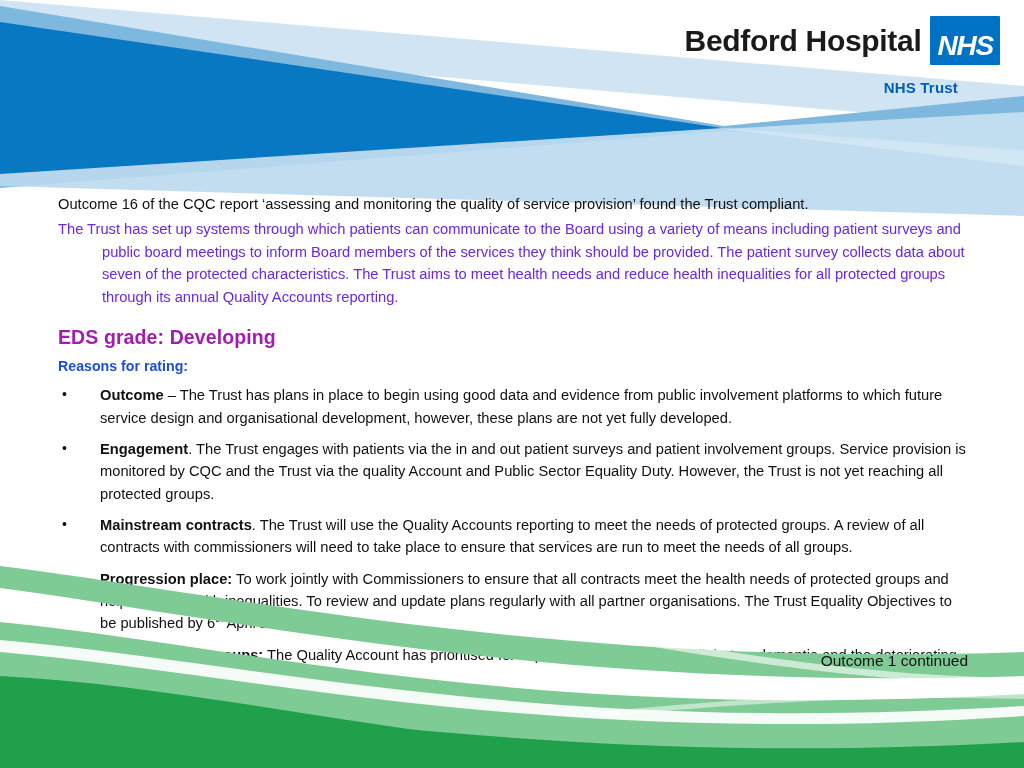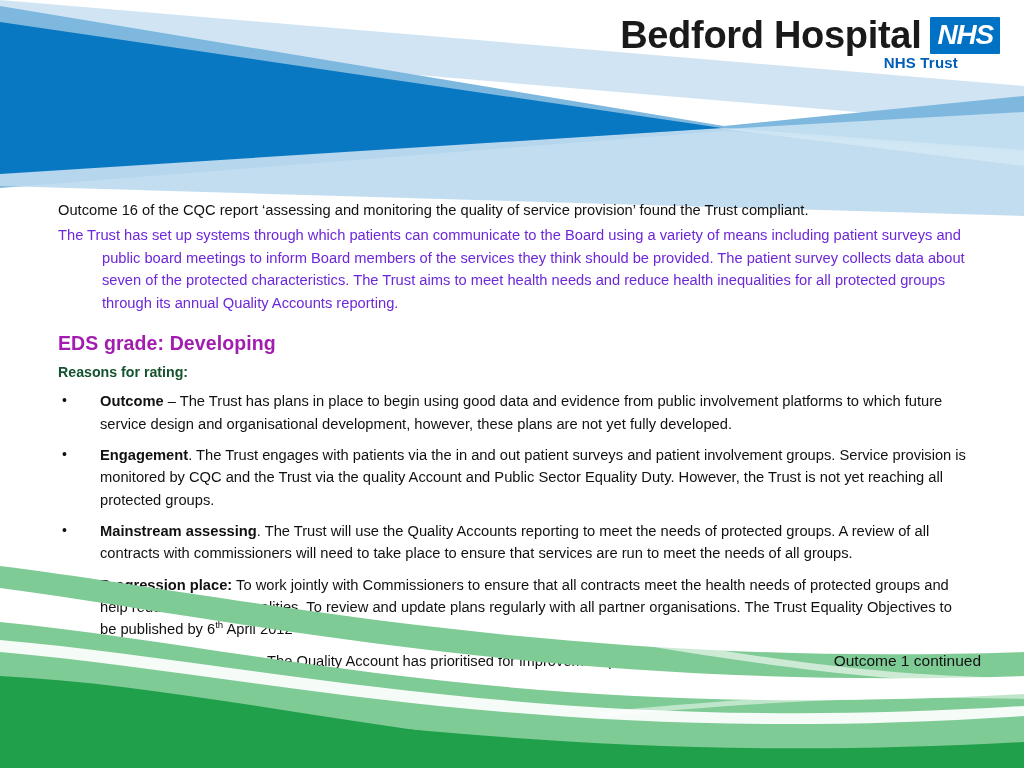--- a/index.html
+++ b/index.html
@@ -43,56 +43,56 @@
     text-align: right;
   }
   .logo-row {
     display: flex;
     align-items: center;
     justify-content: flex-end;
     gap: 9px;
   }
   .logo-name {
     font-family: "Liberation Sans", sans-serif;
-    font-size: 38px;
+    font-size: 30px;
     font-weight: bold;
     color: #1a1a1a;
     letter-spacing: -0.3px;
     line-height: 1;
     white-space: nowrap;
   }
   .nhs-box {
     background: #0072C6;
     color: #ffffff;
     font-family: "Liberation Sans", sans-serif;
     font-weight: bold;
     font-style: italic;
     font-size: 28px;
     line-height: 1;
-    padding: 4px 7px 5px 7px;
+    padding: 16px 7px 5px 7px;
     letter-spacing: -1.2px;
     border-radius: 1px;
     white-space: nowrap;
   }
   .logo-sub {
-    margin-top: 0;
+    margin-top: 14px;
     margin-right: 42px;
     font-family: "Liberation Sans", sans-serif;
     font-size: 15px;
     font-weight: bold;
     color: #005EB8;
     letter-spacing: 0.2px;
     white-space: nowrap;
   }
 
   
   #content {
     position: absolute;
     left: 58px;
-    top: 199px;
+    top: 193px;
     width: 914px;
   }
   .para {
     font-size: 14.7px;
     line-height: 1.55;
     color: #111111;
     margin: 0 0 2px 0;
   }
   .para-hang {
     font-size: 14.7px;
@@ -107,21 +107,21 @@
     font-size: 19.5px;
     font-weight: bold;
     color: #a21caf;
     margin: 17px 0 8px 0;
     line-height: 1.2;
     letter-spacing: 0.1px;
   }
   .reasons-label {
     font-size: 14.2px;
     font-weight: bold;
-    color: #14532d;
+    color: #1d4ed8;
     margin: 0 0 7px 0;
     line-height: 1.4;
   }
   ul#bullets {
     list-style: none;
     margin: 0;
     padding: 0;
   }
   ul#bullets li {
     position: relative;
@@ -137,21 +137,21 @@
     top: 0;
     font-size: 14px;
     line-height: 1.52;
     color: #111111;
   }
   b, .b { font-weight: bold; }
   sup { font-size: 0.66em; vertical-align: super; line-height: 0; }
 
   #footnote {
     position: absolute;
-    left: 17px;
+    left: 4px;
     top: 652px;
     width: 964px;
     text-align: right;
     font-size: 15.5px;
     color: #111111;
   }
 </style>
 </head>
 <body>
 
@@ -187,21 +187,21 @@
     <p class="para-hang">The Trust has set up systems through which patients can communicate to the Board using a variety of means including patient surveys and public board meetings to inform Board members of the services they think should be provided.  The patient survey collects data about seven of the protected characteristics.  The Trust aims to meet health needs and reduce health inequalities for all protected groups through its annual Quality Accounts reporting.</p>
 
     <h2 id="eds-grade">EDS grade: Developing</h2>
 
     <p class="reasons-label">Reasons for rating:</p>
 
     <ul id="bullets">
 
     <li><span class="dot">•</span><b>Outcome</b><span> – </span><span>The Trust has plans in place to begin using good data and evidence from public involvement platforms to which future service design and organisational development, however, these plans are not yet fully developed.</span></li>
         <li><span class="dot">•</span><b>Engagement</b><span>.  </span><span>The Trust engages with patients via the in and out patient surveys and patient involvement groups.  Service provision is monitored by CQC and the Trust via the quality Account and Public Sector Equality Duty. However, the Trust is not yet reaching all protected groups.</span></li>
-        <li><span class="dot">•</span><b>Mainstream assessing</b><span>. </span><span>The Trust will use the Quality Accounts reporting to meet the needs of protected groups.  A review of all contracts with commissioners will need to take place to ensure that services are run to meet the needs of all groups.</span></li>
+        <li><span class="dot">•</span><b>Mainstream contracts</b><span>. </span><span>The Trust will use the Quality Accounts reporting to meet the needs of protected groups.  A review of all contracts with commissioners will need to take place to ensure that services are run to meet the needs of all groups.</span></li>
         <li><span class="dot">•</span><b>Progression place:</b><span> </span><span>To work jointly with Commissioners to ensure that all contracts meet the health needs of protected groups and help reduce health inequalities.  To review and update plans regularly with all partner organisations. The Trust Equality Objectives to be published by 6</span><sup>th</sup><span> April 2012</span></li>
         <li><span class="dot">•</span><b>Disadvantaged groups:</b><span> </span><span>The Quality Account has prioritised for improvement patients with diabetes, dementia and the deteriorating patient.</span></li>
       </ul>
   </div>
 
   <div class="deco-layer">
     <svg width="1024" height="768" viewBox="0 0 1024 768" xmlns="http://www.w3.org/2000/svg">
 
       <path d="M0,566 C240,596 560,668 1024,652 L1024,676 C560,692 240,620 0,588 Z" fill="#7FCB95"></path>
 

